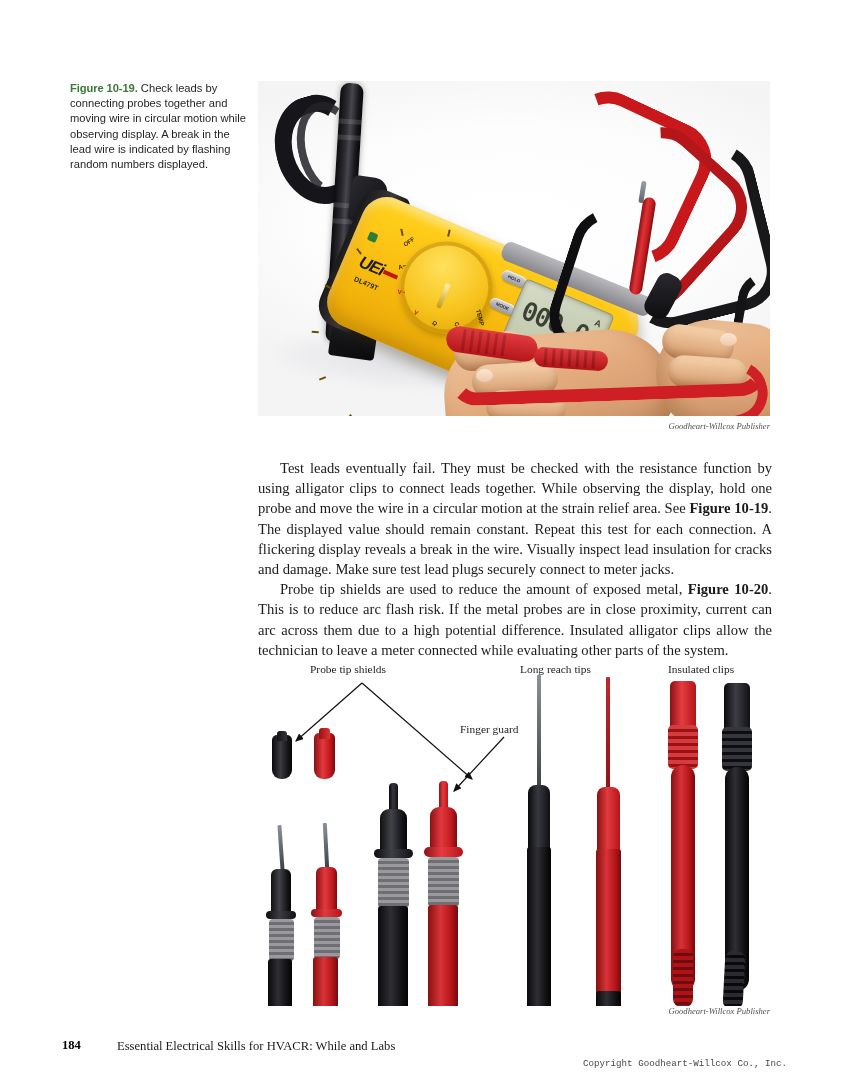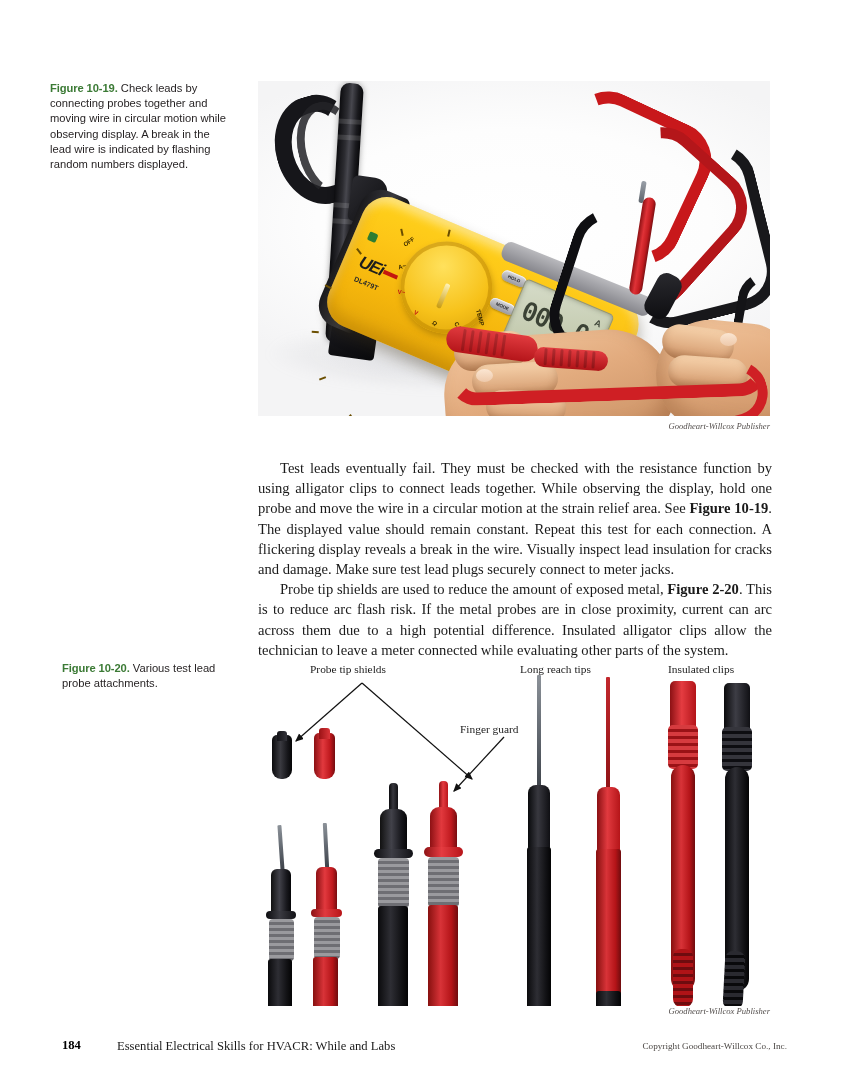--- a/index.html
+++ b/index.html
@@ -25,21 +25,21 @@
     font-size: 11.2px;
     line-height: 15.2px;
     color: #231f20;
   }
   .caption .figlabel {
     font-weight: bold;
     color: #3b7a35;
     letter-spacing: -0.1px;
   }
 
-  #caption-1019 { left: 50px; top: 81px; }
+  #caption-1019 { left: 70px; top: 81px; }
   #caption-1020 { left: 62px; top: 661px; }
 
   
   .bodytext {
     position: absolute;
     left: 258px;
     top: 458px;
     width: 514px;
     font-family: "Liberation Serif", serif;
     font-size: 14.6px;
@@ -75,22 +75,22 @@
     position: absolute; left: 62px; top: 0;
     font-family: "Liberation Serif", serif;
     font-weight: bold; font-size: 12.6px; color: #000;
   }
   .running-head {
     position: absolute; left: 117px; top: 1px;
     font-family: "Liberation Serif", serif;
     font-size: 12.6px; color: #1a1a1a;
   }
   .copyright {
-    position: absolute; right: 62px; top: 3px;
-    font-family: Liberation Serif, serif;
+    position: absolute; right: 62px; top: 20px;
+    font-family: Liberation Mono, monospace;
     font-size: 9.2px; color: #4c4845; text-align: center;
   }
 
   
   .photo { position: absolute; inset: 0; overflow: hidden; background: #fefefe; }
 
   .ph1-bg {
     position:absolute; inset:0;
     background:
       radial-gradient(ellipse 70% 50% at 50% 42%, #ffffff 0%, #fdfdfd 55%, #f4f4f5 100%);
@@ -563,26 +563,23 @@
           <i style="left:50px"></i>
           <i style="left:58px"></i>
       </div>
       <div class="red-cord-right"></div>
     </div>
   </div>
   <div class="credit" id="credit-1019">Goodheart-Willcox Publisher</div>
 
   <div class="bodytext">
     <p><span>Test leads eventually fail. They must be checked with the resistance function by using alligator clips to connect leads together. While observing the display, hold one probe and move the wire in a circular motion at the strain relief area. See </span><b>Figure 10-19</b><span>. The displayed value should remain constant. Repeat this test for each connection. A flickering display reveals a break in the wire. Visually inspect lead insulation for cracks and damage. Make sure test lead plugs securely connect to meter jacks.</span></p>
-    <p><span>Probe tip shields are used to reduce the amount of exposed metal, </span><b>Figure 2-20</b><span>. This is to reduce arc flash risk. If the metal probes are in close proximity, current can arc across them due to a high potential difference. Insulated alligator clips allow the technician to leave a meter connected while evaluating other parts of the system.</span></p>
+    <p><span>Probe tip shields are used to reduce the amount of exposed metal, </span><b>Figure 10-20</b><span>. This is to reduce arc flash risk. If the metal probes are in close proximity, current can arc across them due to a high potential difference. Insulated alligator clips allow the technician to leave a meter connected while evaluating other parts of the system.</span></p>
   </div>
 
-  <div class="caption" id="caption-1020">
-    <span class="figlabel">Figure 10-20.</span><span> Various test lead probe attachments.</span>
-  </div>
 
   <div class="figure" id="figure-1020">
     <div class="photo">
       <div class="ph2-bg"></div>
 
       <div class="label2" id="lbl-shields">Probe tip shields</div>
       <div class="label2" id="lbl-longreach">Long reach tips</div>
       <div class="label2" id="lbl-alligator">Insulated clips</div>
       <div class="label2" id="lbl-fingerguard">Finger guard</div>
 

